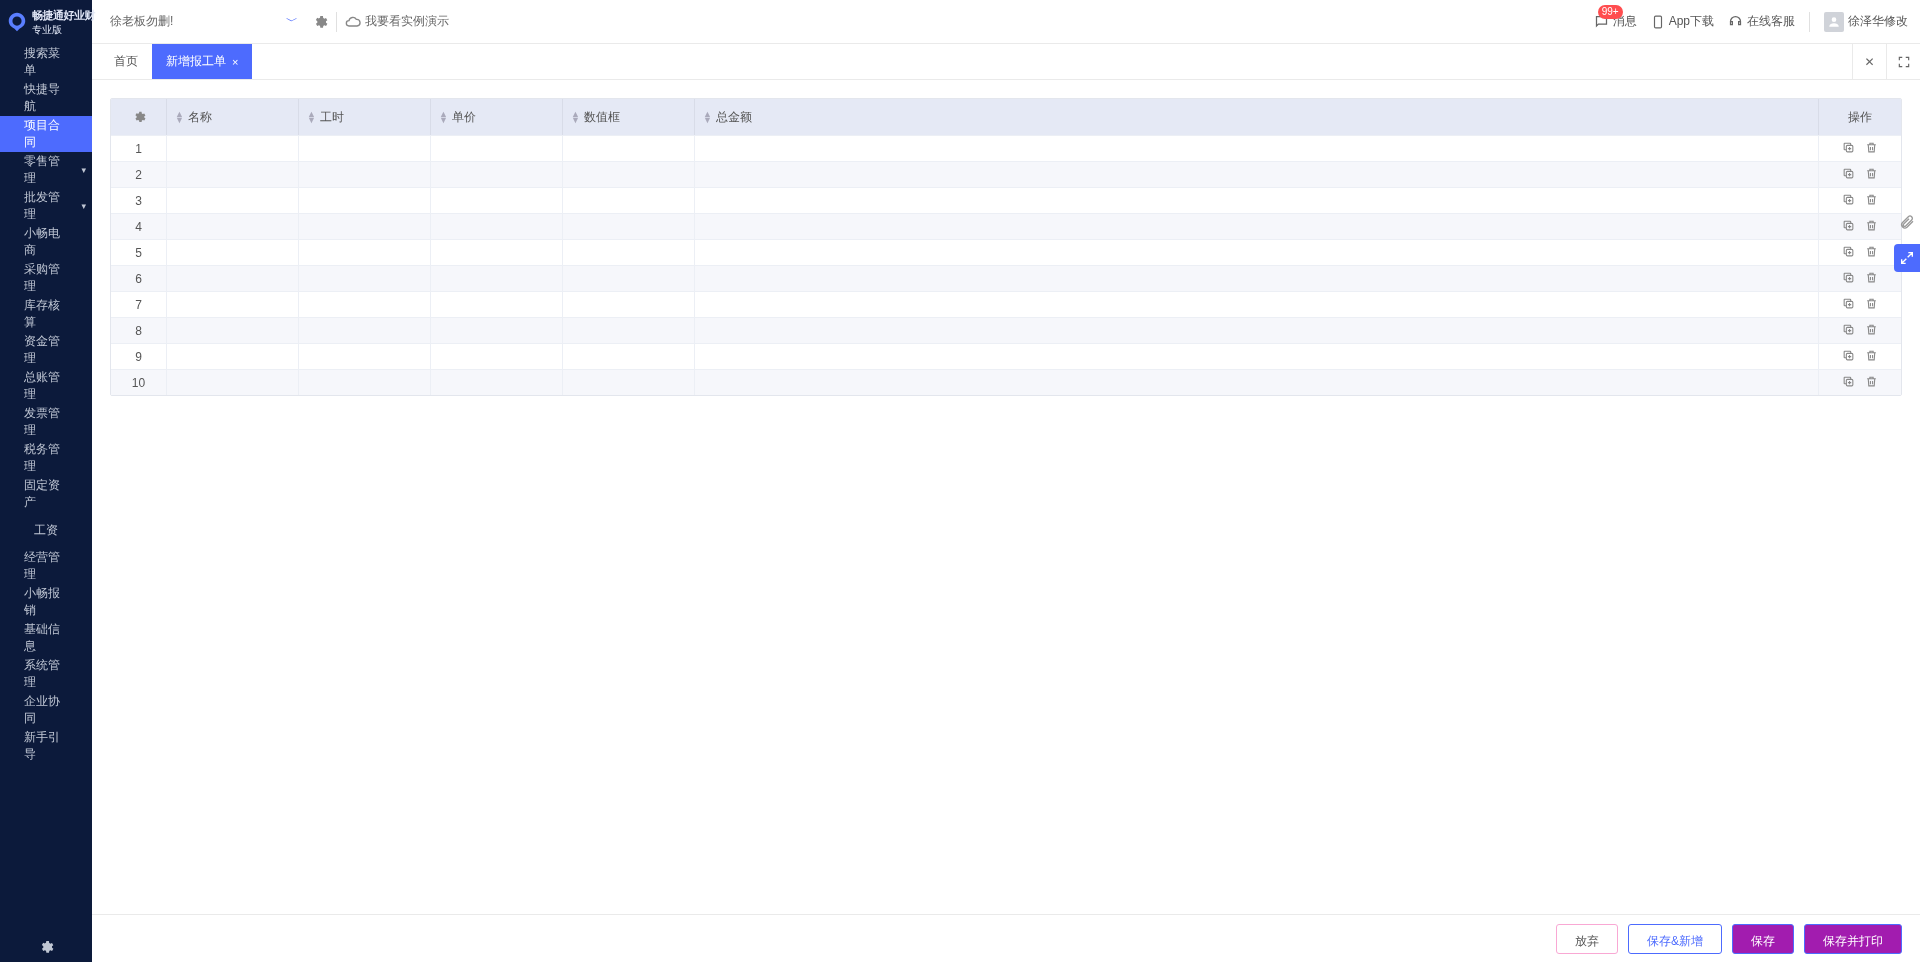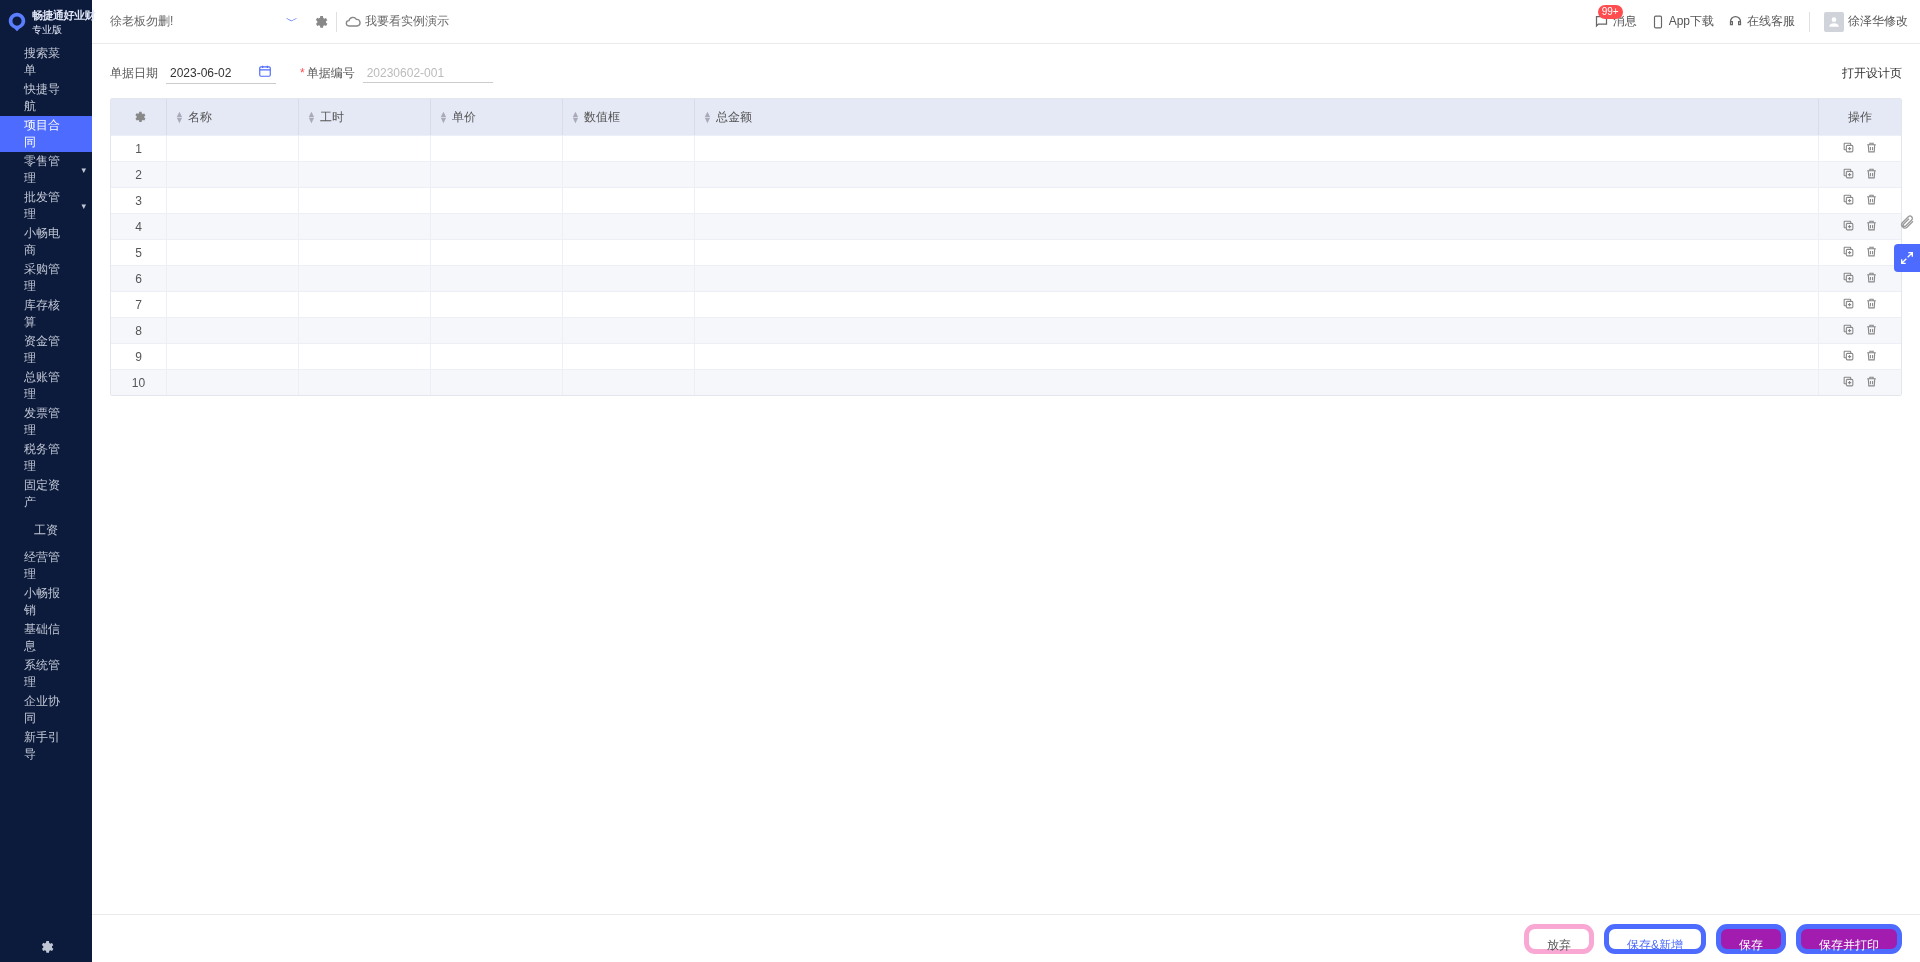--- a/index.html
+++ b/index.html
@@ -78,21 +78,21 @@
 .gear-small { color: #888; }
 .row-icon { color: #888; cursor: pointer; }
 
 
 .side-widgets { position: fixed; right: 0; top: 208px; display: flex; flex-direction: column; gap: 8px; }
 .widget { width: 26px; height: 28px; display: flex; align-items: center; justify-content: center; cursor: pointer; }
 .widget.blue { background: #4d6bfe; border-top-left-radius: 4px; border-bottom-left-radius: 4px; }
 
 
 .footer { height: 48px; border-top: 1px solid #eaeaea; display: flex; align-items: center; justify-content: flex-end; padding: 0 18px; gap: 10px; background: #fff; }
-.btn { height: 30px; padding: 8px 18px; border-radius: 11px; border: 5px solid #f9a8d4; background: #fff; font-size: 12px; cursor: pointer; color: #555; }
+.btn { height: 30px; padding: 8px 18px; border-radius: 3px; border: 1px solid #f9a8d4; background: #fff; font-size: 12px; cursor: pointer; color: #555; }
 .btn.outline-blue { border-color: #4d6bfe; color: #4d6bfe; }
 .btn.primary { background: #a21caf; border-color: #4d6bfe; color: #fff; }
 </style>
 </head>
 <body>
 
 <div class="app">
   <div class="sidebar">
     <div class="logo-area">
       <svg width="22" height="22" viewBox="0 0 24 24">
@@ -220,41 +220,43 @@
           <span class="avatar">
             <svg width="14" height="14" viewBox="0 0 24 24">
                 <path fill="#fff" d="M12 12a4 4 0 1 0 0-8 4 4 0 0 0 0 8zm0 2c-4 0-8 2-8 5v1h16v-1c0-3-4-5-8-5z"></path>
               </svg>
           </span>
           <span>徐泽华修改</span>
         </div>
       </div>
     </div>
 
+    <div class="tabs-bar">
+      <div id="tabs-container" style="display:flex">
+          <div class="tab">
+            <span>首页</span>
+          </div>
+          <div class="tab active">
+            <span>新增报工单</span>
+            <span class="close-x">×</span>
+          </div>
+        </div>
+      <div class="tabs-right">
+        <div class="tbtn">
+            <span>✕</span>
+          </div>
+        <div class="tbtn">
+          <svg width="14" height="14" viewBox="0 0 24 24">
+              <path fill="none" stroke="#666" stroke-width="2" d="M4 9V4h5M20 9V4h-5M4 15v5h5M20 15v5h-5"></path>
+            </svg>
+        </div>
+      </div>
+    </div>
 
     <div class="content">
-      <div class="form-header">
-        <div class="field">
-          <span class="field-label">单据日期</span>
-          <div class="date-input">
-            <span>2023-06-02</span>
-            <span class="cal">
-              <svg width="14" height="14" viewBox="0 0 24 24">
-                  <rect x="3" y="5" width="18" height="16" rx="2" fill="none" stroke="#4d6bfe" stroke-width="2"></rect>
-                  <path stroke="#4d6bfe" stroke-width="2" d="M3 10h18M8 3v4M16 3v4"></path>
-                </svg>
-            </span>
-          </div>
-        </div>
-        <div class="field">
-          <span class="field-label"><span class="req">*</span><span>单据编号</span></span>
-          <div class="text-input">20230602-001</div>
-        </div>
-        <span class="design-link">打开设计页</span>
-      </div>
 
       <div class="table-wrap">
         <div class="thead">
           <div class="th col-idx">
             <svg class="gear-small" width="14" height="14" viewBox="0 0 24 24">
                 <path fill="#888" d="M12 8a4 4 0 1 0 0 8 4 4 0 0 0 0-8zm9 4a7 7 0 0 0-.1-1l2.1-1.6-2-3.4-2.5 1a7 7 0 0 0-1.7-1L16.4 3h-4l-.4 2.6a7 7 0 0 0-1.7 1l-2.5-1-2 3.4L8 10.9A7 7 0 0 0 7.9 12a7 7 0 0 0 .1 1l-2.1 1.6 2 3.4 2.5-1a7 7 0 0 0 1.7 1l.4 2.6h4l.4-2.6a7 7 0 0 0 1.7-1l2.5 1 2-3.4L21 13a7 7 0 0 0 .1-1z"></path>
               </svg>
           </div>
           <div class="th col-name">
               <span class="sort">▲<br>▼</span>

